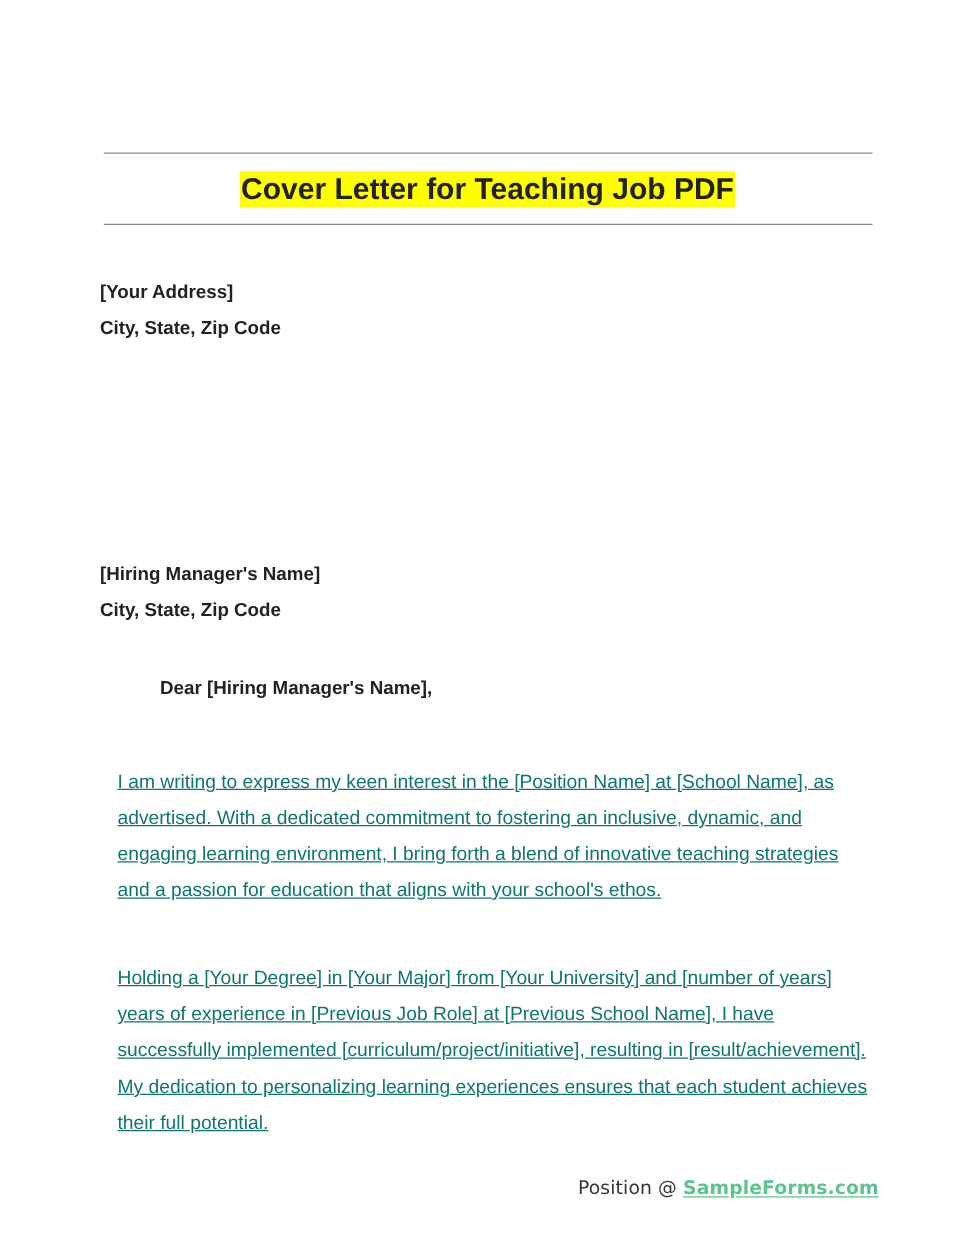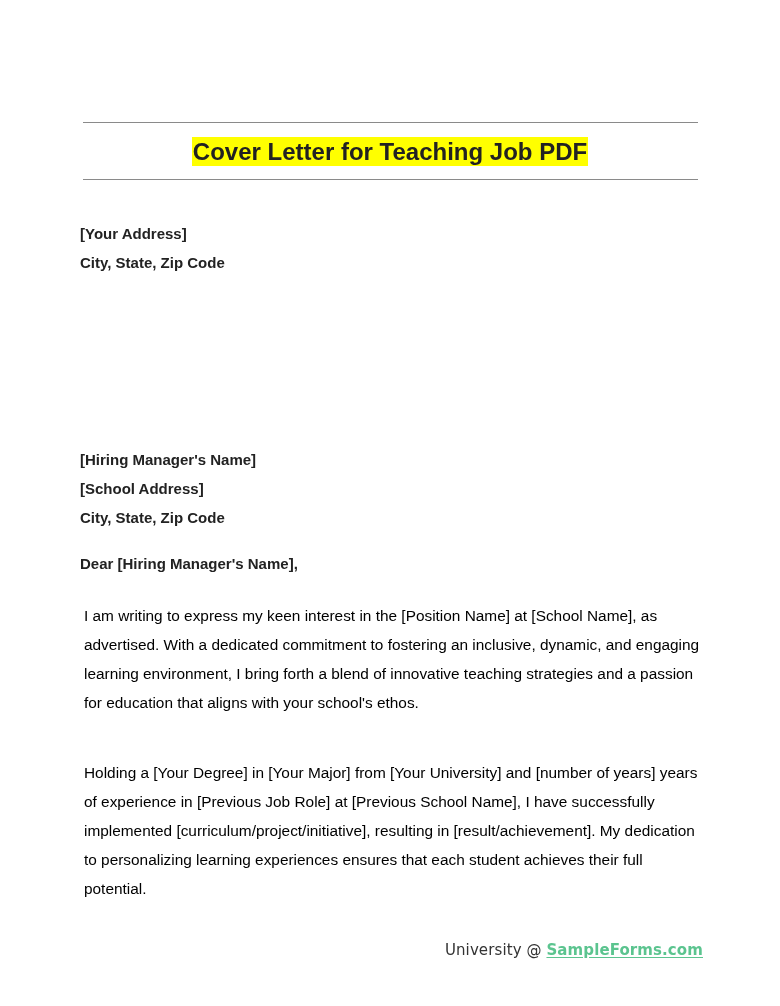--- a/index.html
+++ b/index.html
@@ -48,26 +48,27 @@
     }
     .bold-line {
       font-weight: bold;
       font-size: 15px;
       line-height: 29px;
       height: 29px;
       white-space: nowrap;
     }
     .sender { top: 219px; }
     .recipient { top: 413px; margin-top: 32px; }
-    .salutation { top: 549px; }
+    .salutation { top: 536px; margin-left: 48px; }
     .para {
       font-size: 15.4px;
       line-height: 29px;
-      color: #000000;
-      margin: 4px;
+      color: #0f766e;
+      margin: 14px;
+      text-decoration: underline;
     }
     .para1 { top: 597px; }
     .para2 { top: 754px; }
     .footer {
       position: absolute;
       top: 939px;
       right: 77px;
       font-size: 15px;
       line-height: 22px;
       color: #333333;
@@ -94,31 +95,30 @@
 
 <div class="rule bottom"></div>
 
 <div class="block sender">
   <div class="bold-line">[Your Address]</div>
   <div class="bold-line">City, State, Zip Code</div>
 </div>
 
 <div class="block recipient">
   <div class="bold-line">[Hiring Manager's Name]</div>
-  <div class="bold-line">[School Address]</div>
   <div class="bold-line">City, State, Zip Code</div>
 </div>
 
 <div class="block salutation">
   <div class="bold-line">Dear [Hiring Manager's Name],</div>
 </div>
 
 <div class="block para1">
   <p class="para">I am writing to express my keen interest in the [Position Name] at [School Name], as advertised. With a dedicated commitment to fostering an inclusive, dynamic, and engaging learning environment, I bring forth a blend of innovative teaching strategies and a passion for education that aligns with your school's ethos.</p>
 </div>
 
 <div class="block para2">
   <p class="para">Holding a [Your Degree] in [Your Major] from [Your University] and [number of years] years of experience in [Previous Job Role] at [Previous School Name], I have successfully implemented [curriculum/project/initiative], resulting in [result/achievement]. My dedication to personalizing learning experiences ensures that each student achieves their full potential.</p>
 </div>
 
 <div class="footer">
-  <span>University @ </span><a>SampleForms.com</a>
+  <span>Position @ </span><a>SampleForms.com</a>
 </div>
 
 </body></html>

